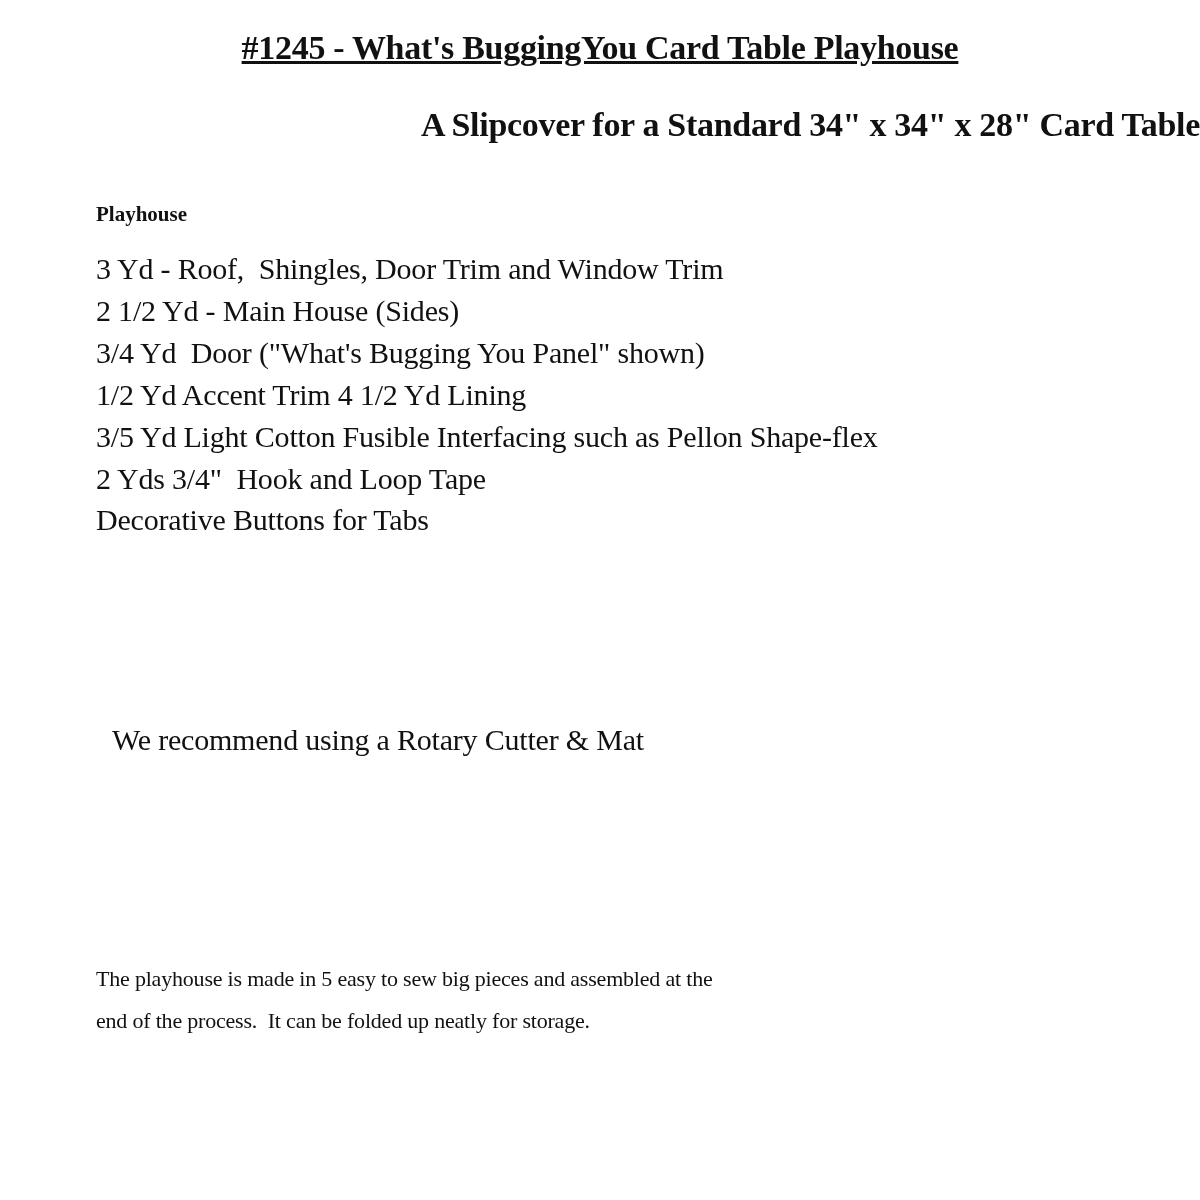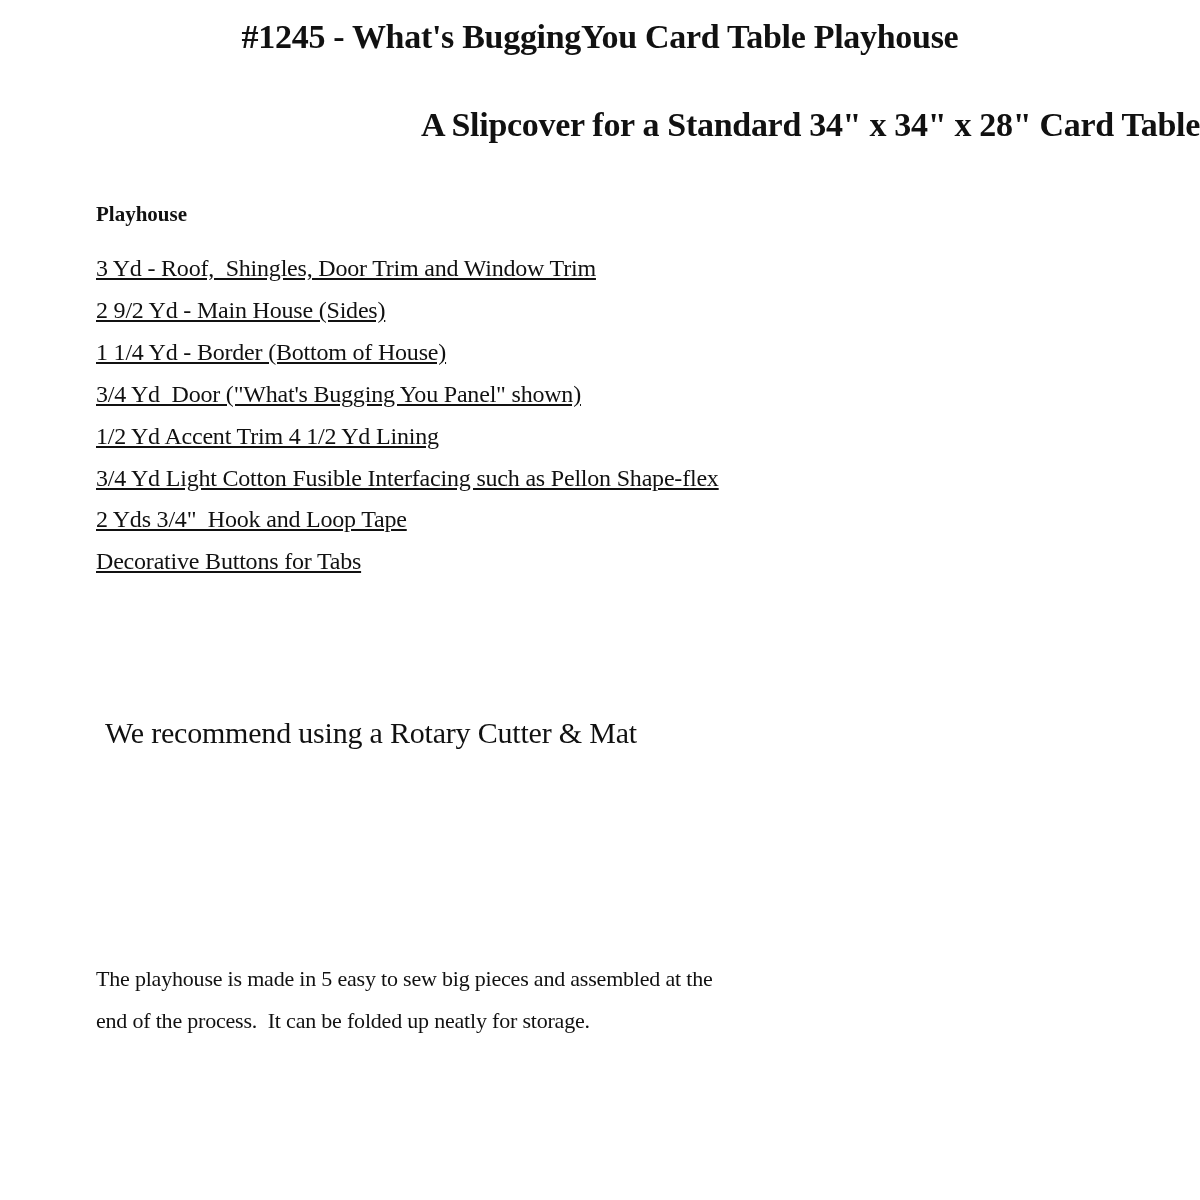--- a/index.html
+++ b/index.html
@@ -19,51 +19,50 @@
       position: absolute;
       left: 0;
       width: 1200px;
       text-align: center;
       font-weight: bold;
       font-size: 34px;
       letter-spacing: -0.3px;
       margin: 0;
       white-space: nowrap;
     }
-    #main-title { top: 18px; }
+    #main-title { top: 29px; text-decoration: underline; }
     #sub-title { top: 106px; text-align: right; }
     .section-heading {
       position: absolute;
       left: 96px;
       top: 202px;
       font-size: 21px;
       font-weight: bold;
       margin: 0;
     }
     .materials-list {
       position: absolute;
       left: 96px;
       top: 248px;
       margin: 0;
       padding: 0;
       list-style: none;
     }
     .materials-list li {
-      font-size: 24px;
+      font-size: 30px;
       line-height: 41.9px;
       white-space: pre;
       letter-spacing: -0.2px;
-      text-decoration: underline;
     }
     .recommend {
       position: absolute;
       left: 96px;
       top: 707px;
       font-size: 30px;
-      margin: 9px;
+      margin: 16px;
       white-space: nowrap;
       letter-spacing: -0.2px;
     }
     .description {
       position: absolute;
       left: 96px;
       top: 958px;
       width: 1000px;
       font-size: 22px;
       line-height: 42px;
@@ -75,25 +74,24 @@
 </head>
 <body>
 
 <h1 class="title" id="main-title">#1245 - What's BuggingYou Card Table Playhouse</h1>
 <h2 class="title" id="sub-title">A Slipcover for a Standard 34" x 34" x 28" Card Table</h2>
 
 <h3 class="section-heading">Playhouse</h3>
 
 <ul class="materials-list">
   <li>3 Yd - Roof,  Shingles, Door Trim and Window Trim</li>
-  <li>2 9/2 Yd - Main House (Sides)</li>
-  <li>1 1/4 Yd - Border (Bottom of House)</li>
+  <li>2 1/2 Yd - Main House (Sides)</li>
   <li>3/4 Yd  Door ("What's Bugging You Panel" shown)</li>
   <li>1/2 Yd Accent Trim 4 1/2 Yd Lining</li>
-  <li>3/4 Yd Light Cotton Fusible Interfacing such as Pellon Shape-flex</li>
+  <li>3/5 Yd Light Cotton Fusible Interfacing such as Pellon Shape-flex</li>
   <li>2 Yds 3/4"  Hook and Loop Tape</li>
   <li>Decorative Buttons for Tabs</li>
 </ul>
 
 <p class="recommend">We recommend using a Rotary Cutter &amp; Mat</p>
 
 <p class="description">
   <span>The playhouse is made in 5 easy to sew big pieces and assembled at the</span>
   <span>end of the process.  It can be folded up neatly for storage.</span>
 </p>

